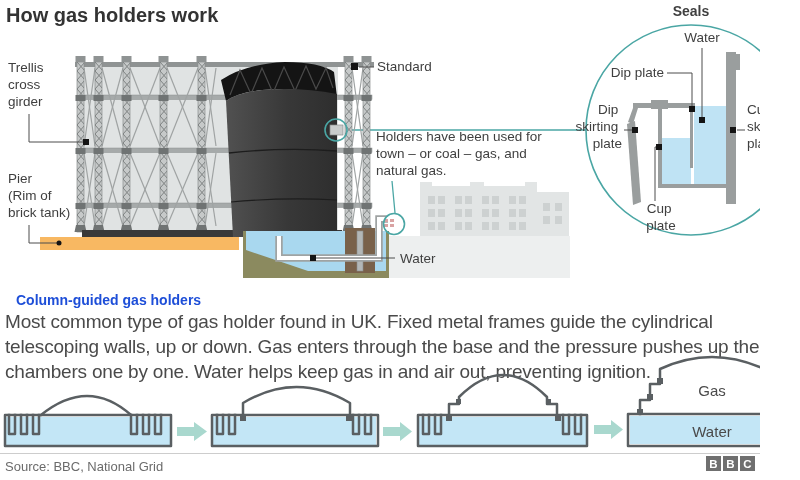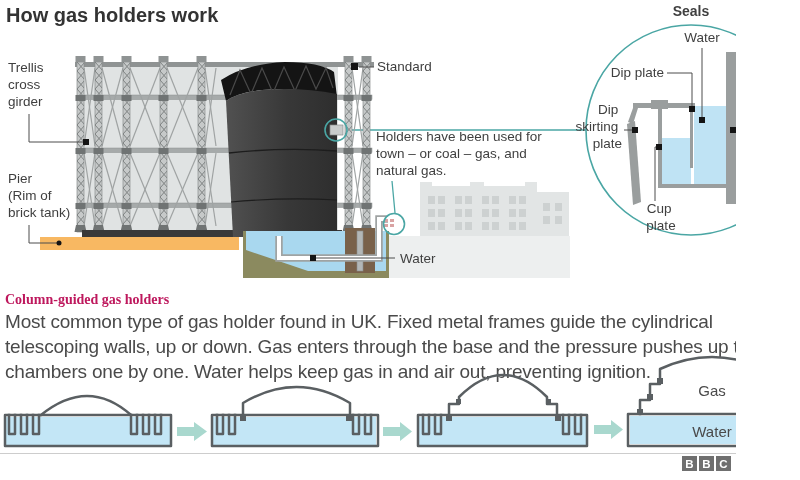--- a/index.html
+++ b/index.html
@@ -1,21 +1,21 @@
 <!DOCTYPE html>
 <html><head>
 <meta charset="utf-8">
 <style>
   html,body{margin:0;padding:0;background:#fff;}
   #canvas{position:relative;width:736px;height:480px;background:#fff;overflow:hidden;
-          font-family:"Liberation Sans",sans-serif;color:#3F3F3F;}
+          font-family:"Liberation Sans",sans-serif;color:#3F3F3F;padding-left:24px;}
   .abs{position:absolute;}
   #title{left:6px;top:4px;font-size:20px;font-weight:bold;color:#333;}
   #subtitle{left:6px;top:30px;font-size:14px;color:#4A4A4A;}
-  #sec-head{left:5px;top:292px;font-size:14px;font-weight:bold;color:#be185d;font-family:Liberation Serif, serif;}
+  #sec-head{left:16px;top:292px;font-size:14px;font-weight:bold;color:#1d4ed8;}
   #sec-body{left:5px;top:309px;width:793px;font-size:19px;letter-spacing:-0.2px;
             line-height:1.32;color:#4A4A4A;}
   #footer-line{left:0;top:453px;width:800px;height:0;border-top:1.5px solid #CDCDCD;}
   #source{left:5px;top:459px;font-size:13px;color:#6B6B6B;}
   #bbc{right:5px;top:456px;display:flex;gap:2px;}
   .bbc-sq{width:15px;height:15px;background:#6F6F6F;color:#fff;font-size:11.5px;
           font-weight:bold;display:flex;align-items:center;justify-content:center;}
   svg{position:absolute;left:0;}
   svg text{font-family:"Liberation Sans",sans-serif;fill:#3F3F3F;font-size:13.5px;}
   .ttl{font-weight:bold;font-size:14px;}
@@ -305,19 +305,20 @@
     <text x="712" y="437" text-anchor="middle" class="stage-lbl">Water</text>
 
     <g fill="#A9D8CE">
       <path d="M177 427 H194 V422 L207 431.5 L194 441 V436 H177 Z"></path>
       <path d="M383 427 H400 V422 L412 431.5 L400 441 V436 H383 Z"></path>
       <path d="M594 425 H611 V420 L623 429.5 L611 439 V434 H594 Z"></path>
     </g>
   </svg>
 
   <div class="abs" id="footer-line"></div>
+  <div class="abs" id="source">Source: BBC, National Grid</div>
   <div class="abs" id="bbc">
     <div class="bbc-sq">B</div>
     <div class="bbc-sq">B</div>
     <div class="bbc-sq">C</div>
   </div>
 
 </div>
 
 </body></html>

